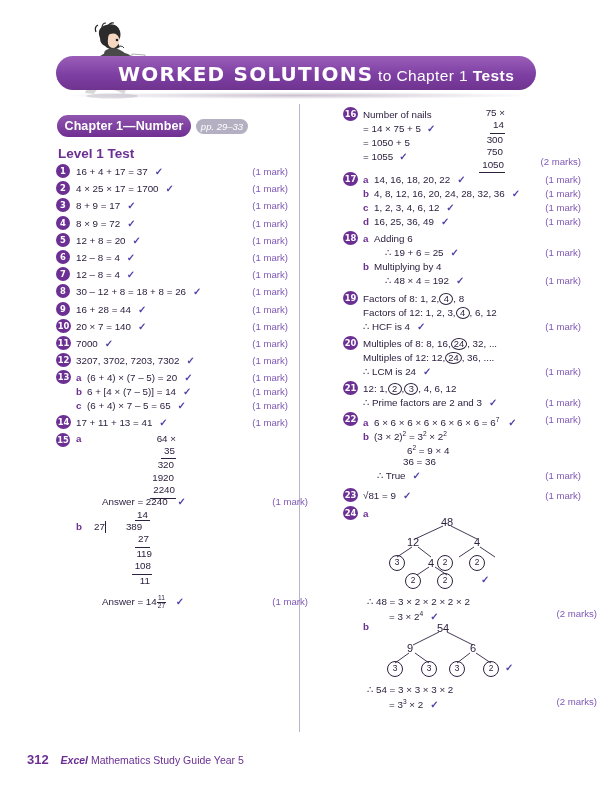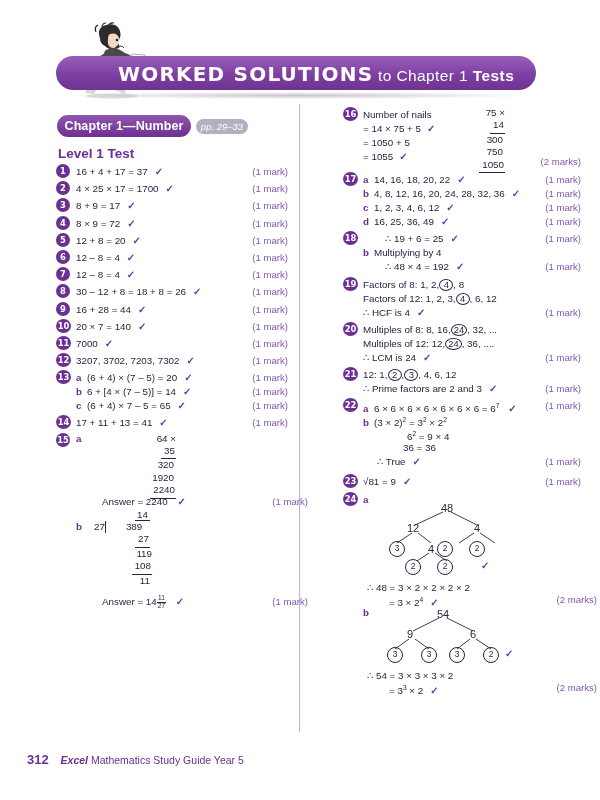--- a/index.html
+++ b/index.html
@@ -271,20 +271,21 @@
           <div class="body">
             <div class="line"><span class="sub">a</span><span>14, 16, 18, 20, 22</span><span class="tick" style="margin-left: 7px;">✓</span><span class="mark">(1 mark)</span></div>
             <div class="line"><span class="sub">b</span><span>4, 8, 12, 16, 20, 24, 28, 32, 36</span><span class="tick" style="margin-left: 7px;">✓</span><span class="mark">(1 mark)</span></div>
             <div class="line"><span class="sub">c</span><span>1, 2, 3, 4, 6, 12</span><span class="tick" style="margin-left: 7px;">✓</span><span class="mark">(1 mark)</span></div>
             <div class="line"><span class="sub">d</span><span>16, 25, 36, 49</span><span class="tick" style="margin-left: 7px;">✓</span><span class="mark">(1 mark)</span></div>
           </div>
         </div>
         <div class="q">
           <div class="num wide">18</div>
           <div class="body">
+            <div class="line"><span class="sub">a</span><span>Adding 6</span></div>
             <div class="line" style="padding-left: 11px;"><span class="sub"></span><span>∴ 19 + 6 = 25</span><span class="tick" style="margin-left: 7px;">✓</span><span class="mark">(1 mark)</span></div>
             <div class="line"><span class="sub">b</span><span>Multiplying by 4</span></div>
             <div class="line" style="padding-left: 11px;"><span class="sub"></span><span>∴ 48 × 4 = 192</span><span class="tick" style="margin-left: 7px;">✓</span><span class="mark">(1 mark)</span></div>
           </div>
         </div>
       </div>
 
     <div class="q">
       <div class="num wide">19</div>
       <div class="body">

